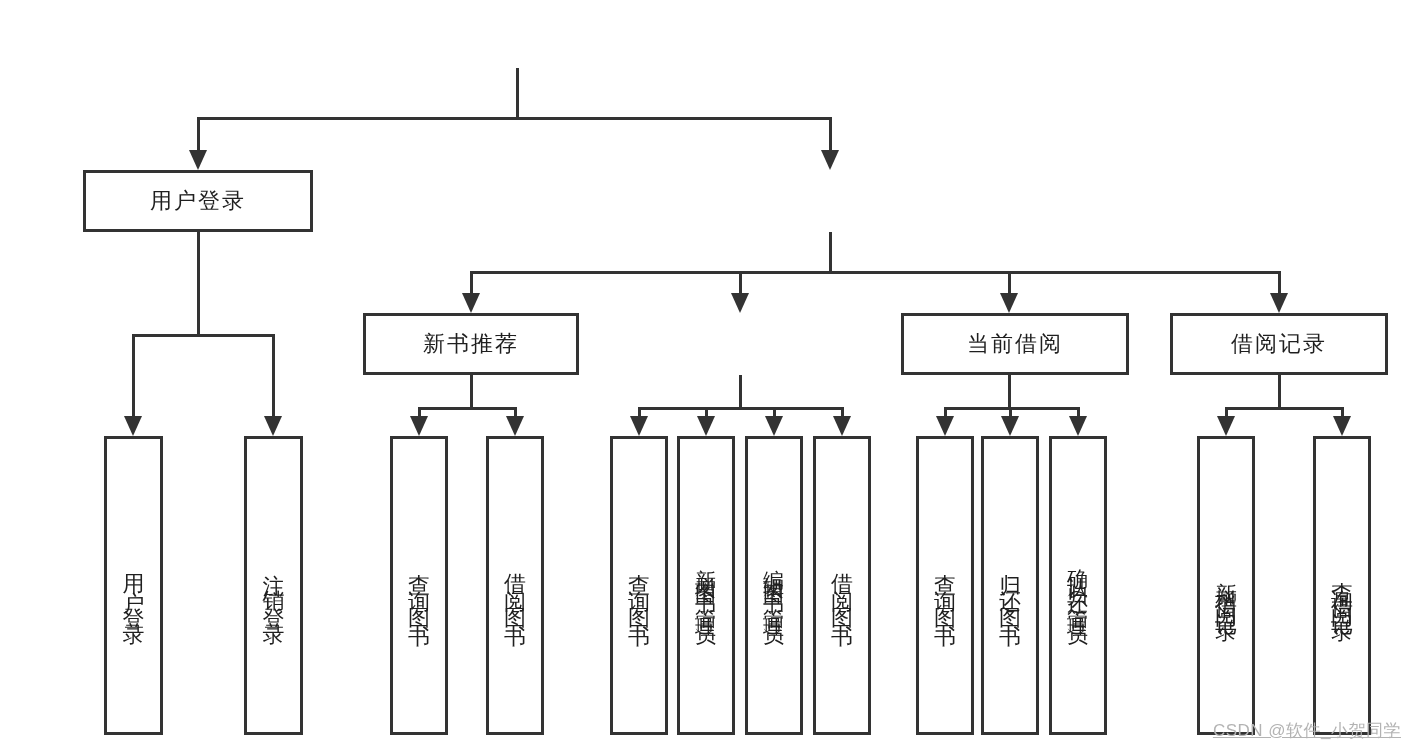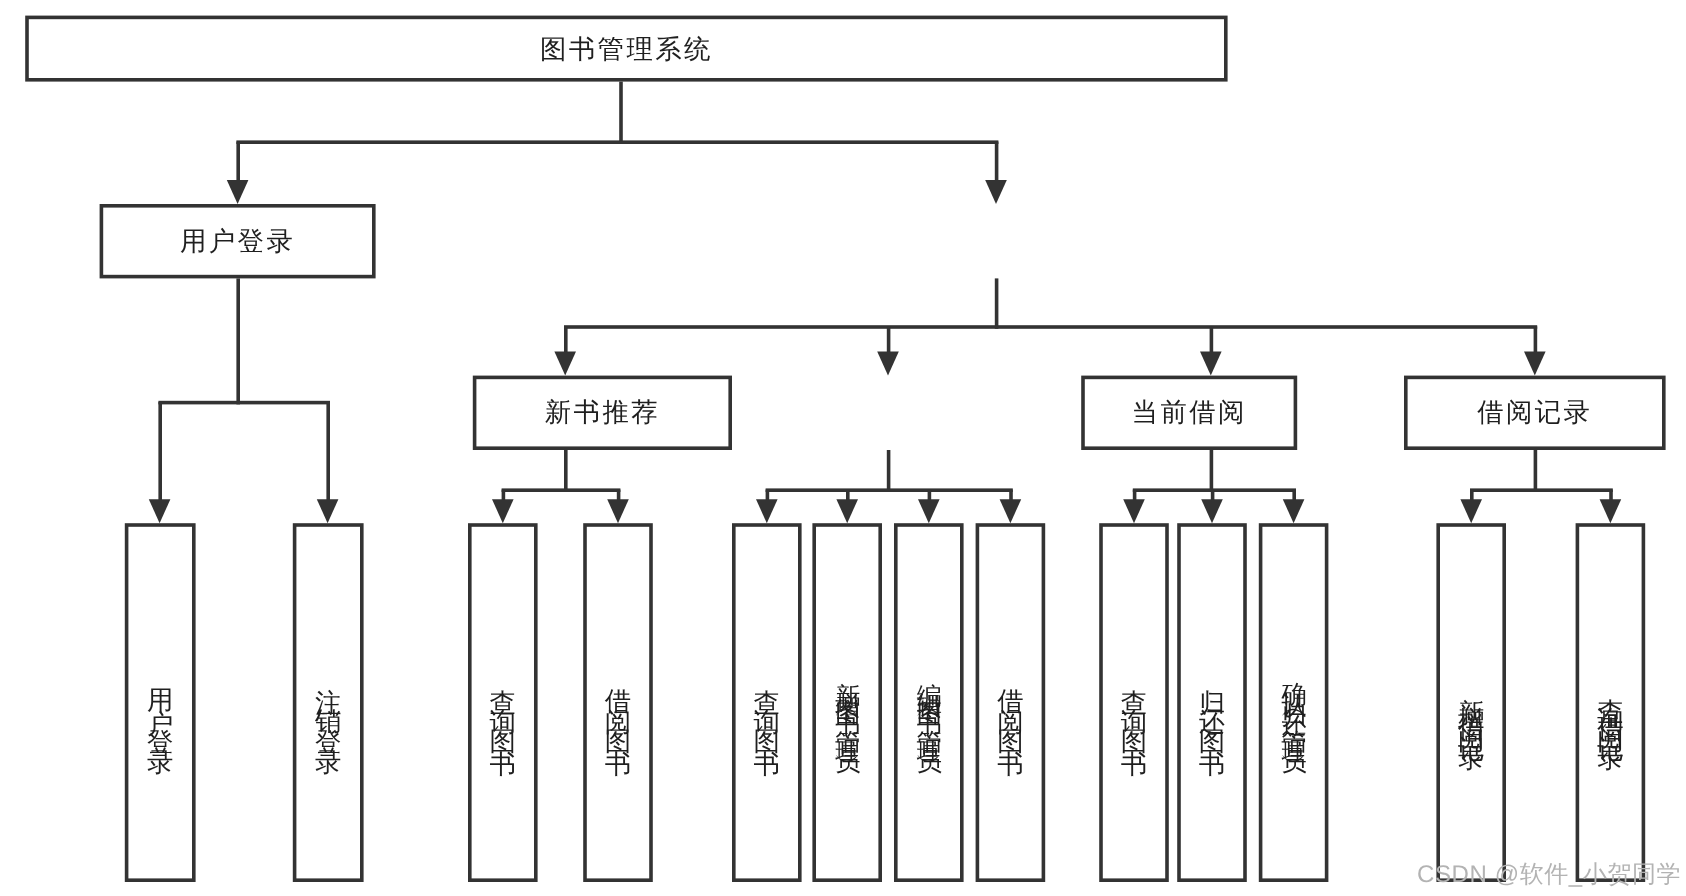--- a/index.html
+++ b/index.html
@@ -49,35 +49,35 @@
     width:0;height:0;
     border-left:9px solid transparent;
     border-right:9px solid transparent;
     border-top:20px solid var(--line);
   }
   #watermark{
     position:absolute;
     right:4px;
     bottom:5px;
     color:var(--wm);
-    font-size:20px;
+    font-size:17px;
     letter-spacing:0.5px;
+    text-decoration:underline;
   }
 </style>
 </head>
 <body>
 
 <div id="canvas">
 
-  <div class="node" style="left:21px;top:13px;width:1002px;height:55px;">图书管理系统</div>
 
   <div class="node" style="left:83px;top:170px;width:230px;height:62px;">用户登录</div>
 
-  <div class="node" style="left:363px;top:313px;width:216px;height:62px;margin-left:31px;">新书推荐</div>
-  <div class="node" style="left:901px;top:313px;width:180px;height:62px;">当前借阅</div>
+  <div class="node" style="left:363px;top:313px;width:216px;height:62px;">新书推荐</div>
+  <div class="node" style="left:901px;top:313px;width:228px;height:62px;">当前借阅</div>
   <div class="node" style="left:1170px;top:313px;width:218px;height:62px;">借阅记录</div>
 
   <div class="node leaf" style="left:104px;top:436px;width:59px;height:299px;">
     <span class="vtext s4">用户登录</span>
   </div>
   <div class="node leaf" style="left:244px;top:436px;width:59px;height:299px;">
     <span class="vtext s4">注销登录</span>
   </div>
 
   <div class="node leaf" style="left:390px;top:436px;width:58px;height:299px;">

